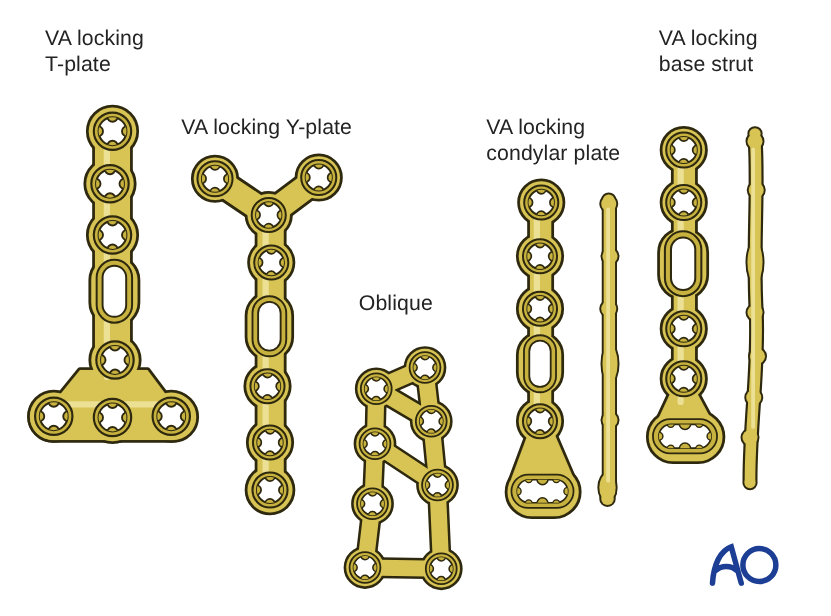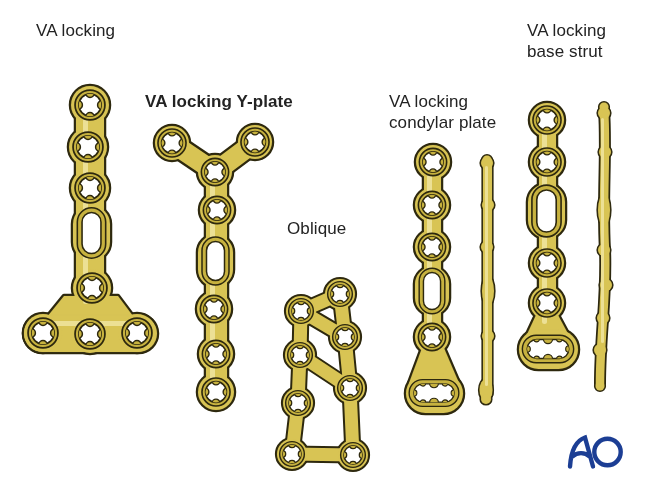--- a/index.html
+++ b/index.html
@@ -249,27 +249,28 @@
     </g>
 
     <g fill="none" style="stroke:var(--ao-blue,#1c3e94)" stroke-width="4.4" stroke-linecap="round" aria-label="AO">
       <path d="M570,466.5 C571,451 576.5,440.5 585,437.5 L593,466.5 M572.5,456.5 C577,452 585,452 589.5,456.5"></path>
       <circle cx="607.5" cy="452" r="13.2"></circle>
     </g>
   </svg>
 
   <div class="label" style="left:36px; top:20px;">
     <span>VA locking</span>
-  </div>
-
-  <div class="label" style="left:145px; top:91px;font-weight:bold;">
+    <span>T-plate</span>
+  </div>
+
+  <div class="label" style="left:145px; top:91px;">
     <span>VA locking Y-plate</span>
   </div>
 
-  <div class="label" style="left:287px; top:218px;">
+  <div class="label" style="left:287px; top:232px;">
     <span>Oblique</span>
   </div>
 
   <div class="label" style="left:389px; top:91px;">
     <span>VA locking</span>
     <span>condylar plate</span>
   </div>
 
   <div class="label" style="left:527px; top:20px;">
     <span>VA locking</span>

